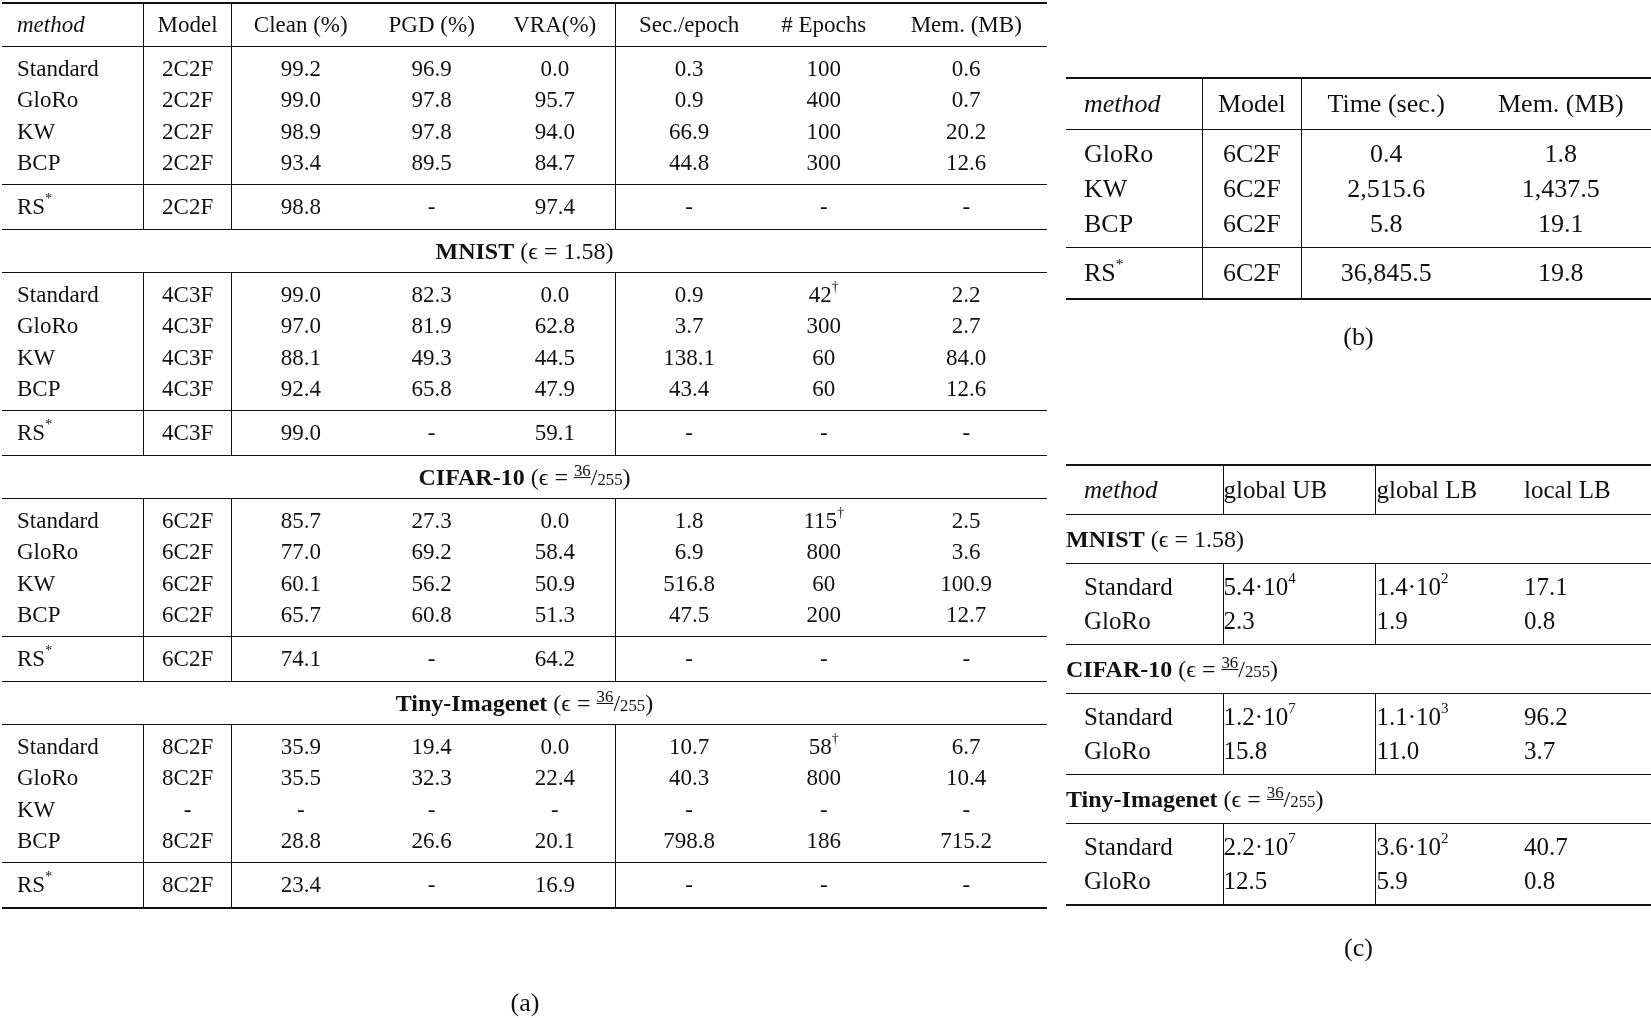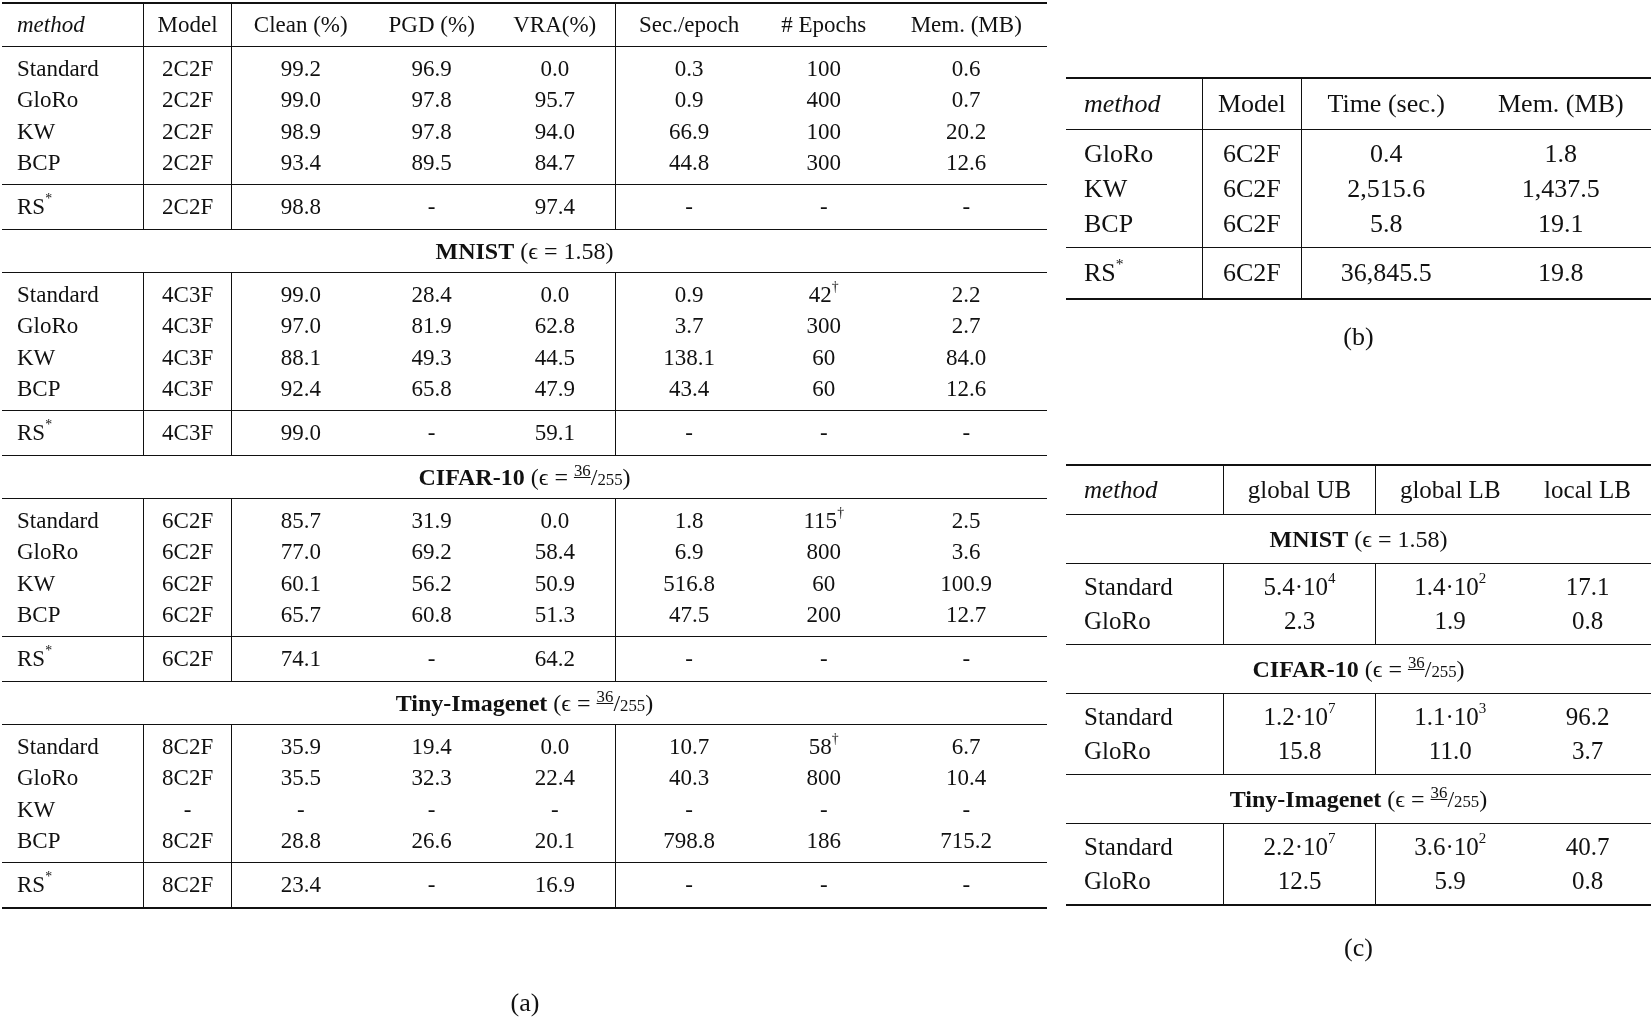--- a/index.html
+++ b/index.html
@@ -38,21 +38,21 @@
   #tb td { text-align: center; }
   #tb td.first { text-align: left; padding-left: 18px; }
   #tb thead td { height: 50px; }
   #tb .body-row td { height: 35px; }
   #tb .pad-top td { padding-top: 6px; }
   #tb .pad-bot td { padding-bottom: 6px; }
   #tb .rs-row td { height: 50px; }
 
   
   #tc { left: 1066px; top: 464px; width: 585px; font-size: 25px; }
-  #tc td { text-align: center; }
+  #tc td { text-align: left; }
   #tc td.first { text-align: left; padding-left: 18px; }
   #tc thead td { height: 48px; }
   #tc .sec-row td { height: 48px; }
   #tc .body-row td { height: 34px; }
   #tc .pad-top td { padding-top: 6px; }
   #tc .pad-bot td { padding-bottom: 6px; }
 
   .caption { position: absolute; font-size: 26px; text-align: center; }
   #cap-a { left: 0; width: 1050px; top: 988px; }
   #cap-b { left: 1066px; width: 585px; top: 322px; }
@@ -125,21 +125,21 @@
         <td>-</td>
         <td>-</td>
       </tr>
       <tr class="sec-row rule-mid">
         <td colspan="8" class="sec"><span class="name">MNIST</span> <span>(ϵ = 1.58)</span></td>
       </tr>
       <tr class="body-row rule-mid pad-top">
         <td class="first vsep">Standard</td>
         <td class="vsep">4C3F</td>
         <td>99.0</td>
-        <td>28.4</td>
+        <td>82.3</td>
         <td class="vsep">0.0</td>
         <td>0.9</td>
         <td><span>42</span><sup>†</sup></td>
         <td>2.2</td>
       </tr>
       <tr class="body-row">
         <td class="first vsep">GloRo</td>
         <td class="vsep">4C3F</td>
         <td>97.0</td>
         <td>81.9</td>
@@ -178,21 +178,21 @@
         <td>-</td>
         <td>-</td>
       </tr>
       <tr class="sec-row rule-mid">
         <td colspan="8" class="sec"><span class="name">CIFAR-10</span> <span>(ϵ = </span><span class="frac-num">36</span>/<span class="frac-den">255</span><span>)</span></td>
       </tr>
       <tr class="body-row rule-mid pad-top">
         <td class="first vsep">Standard</td>
         <td class="vsep">6C2F</td>
         <td>85.7</td>
-        <td>31.9</td>
+        <td>27.3</td>
         <td class="vsep">0.0</td>
         <td>1.8</td>
         <td><span>115</span><sup>†</sup></td>
         <td>2.5</td>
       </tr>
       <tr class="body-row">
         <td class="first vsep">GloRo</td>
         <td class="vsep">6C2F</td>
         <td>77.0</td>
         <td>69.2</td>

